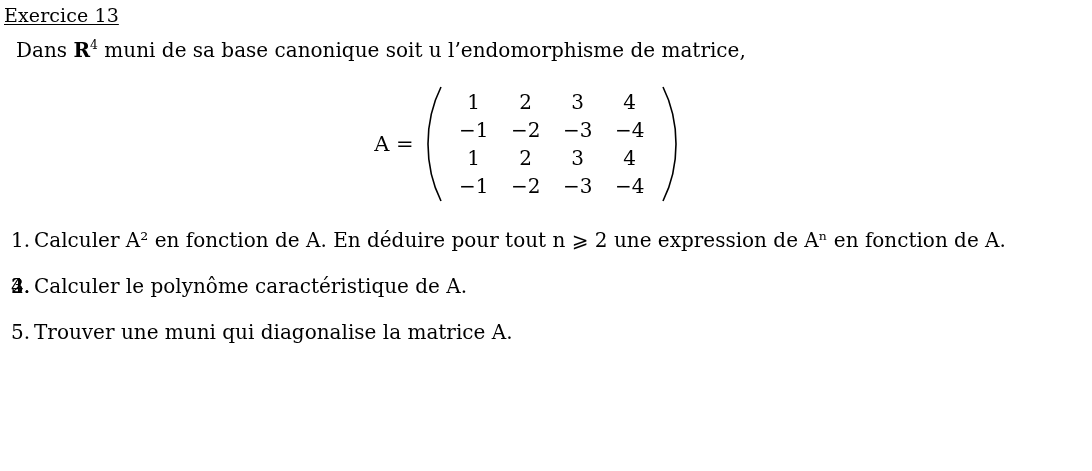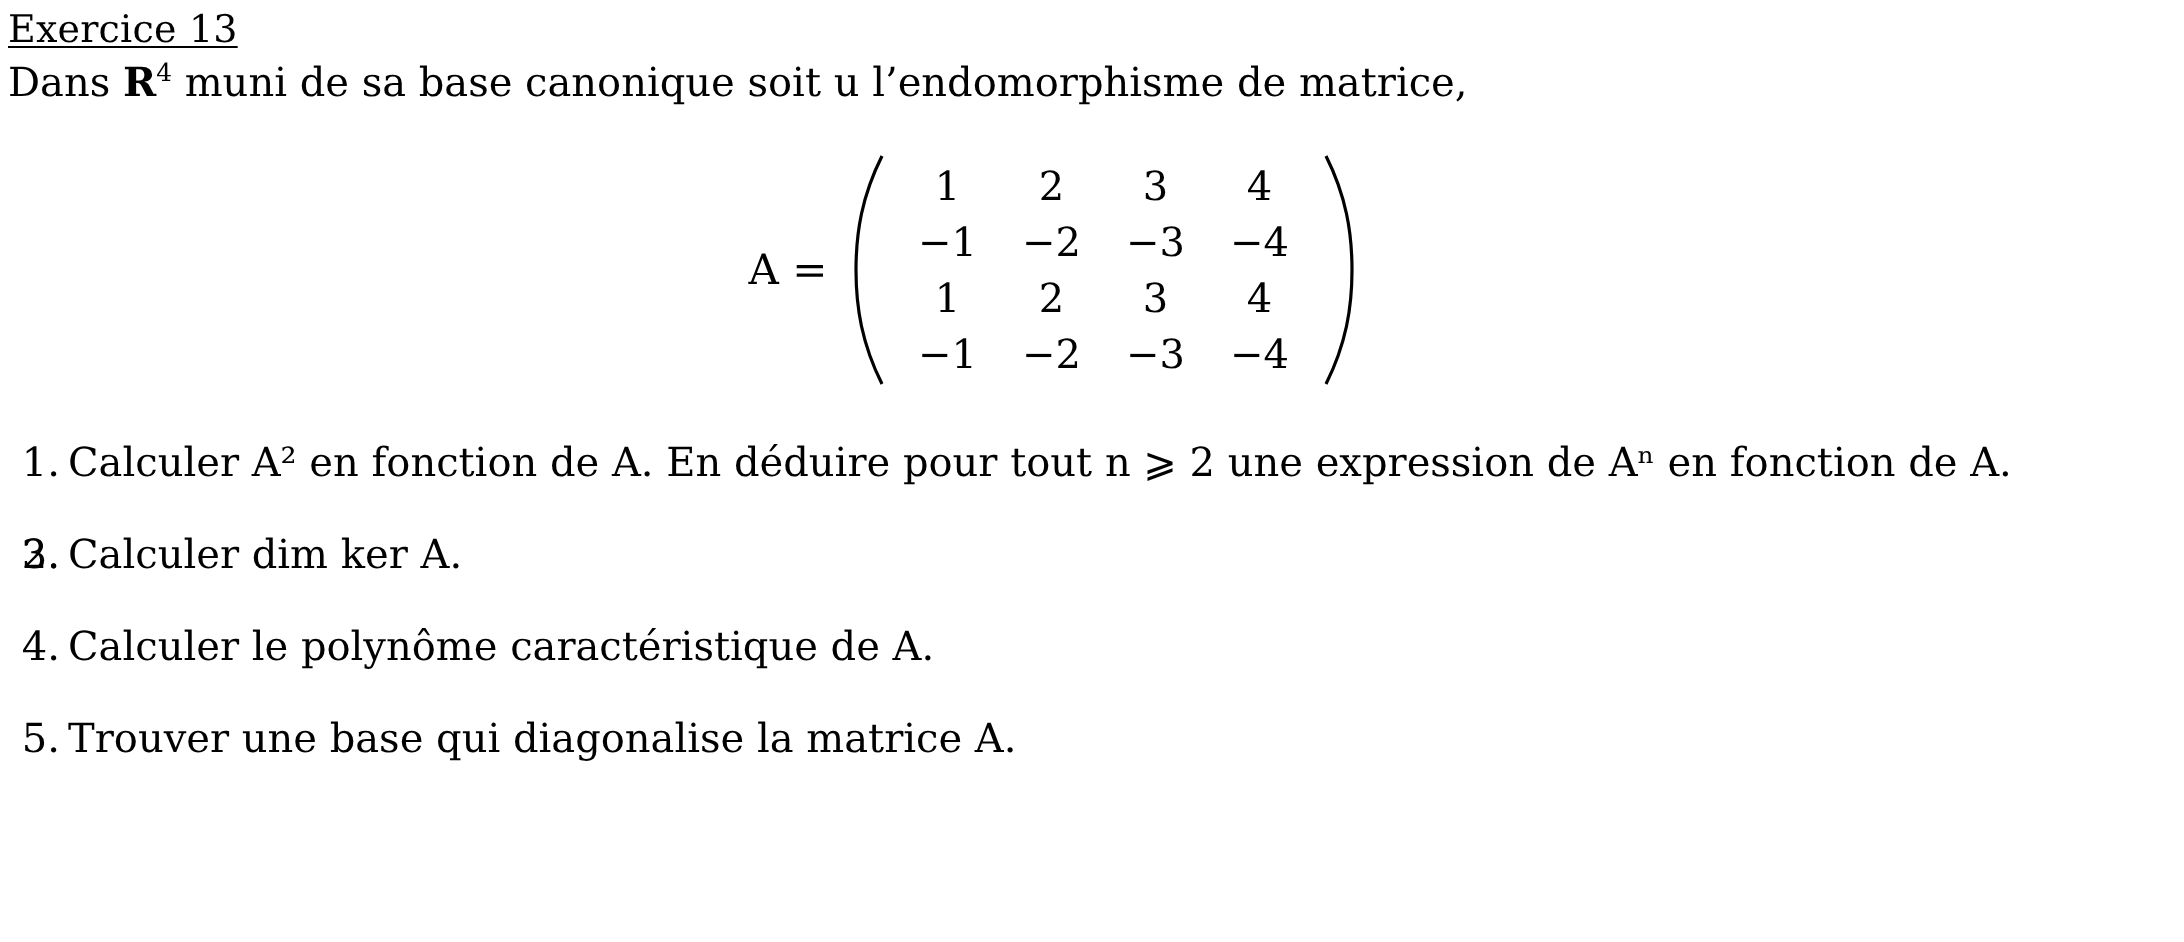--- a/index.html
+++ b/index.html
@@ -24,21 +24,21 @@
   }
   .ex-title {
     font-size: 19px;
     text-decoration: underline;
     text-underline-offset: 2px;
     margin: 0 0 3px 0;
     letter-spacing: 0.1px;
   }
   .intro {
     font-size: 20px;
-    margin: 0;
+    margin: 12px;
     line-height: 1.25;
     white-space: nowrap;
   }
   .bb {
     font-weight: bold;
     font-family: "DejaVu Serif", serif;
   }
   sup.exp {
     font-size: 0.62em;
     vertical-align: super;
@@ -155,25 +155,24 @@
   <ol class="questions">
     <li>
       <span class="num">1.</span>
       <span class="txt">Calculer A² en fonction de A. En déduire pour tout n ⩾ 2 une expression de Aⁿ en fonction de A.</span>
     </li>
     <li>
       <span class="num">2.</span>
     </li>
     <li>
       <span class="num">3.</span>
-      <span class="txt">Calculer dim ker  A.</span>
     </li>
     <li>
       <span class="num">4.</span>
       <span class="txt">Calculer le polynôme caractéristique de A.</span>
     </li>
     <li>
       <span class="num">5.</span>
-      <span class="txt">Trouver une base qui diagonalise la matrice A.</span>
+      <span class="txt">Trouver une muni qui diagonalise la matrice A.</span>
     </li>
   </ol>
 
 </div>
 
 </body></html>

